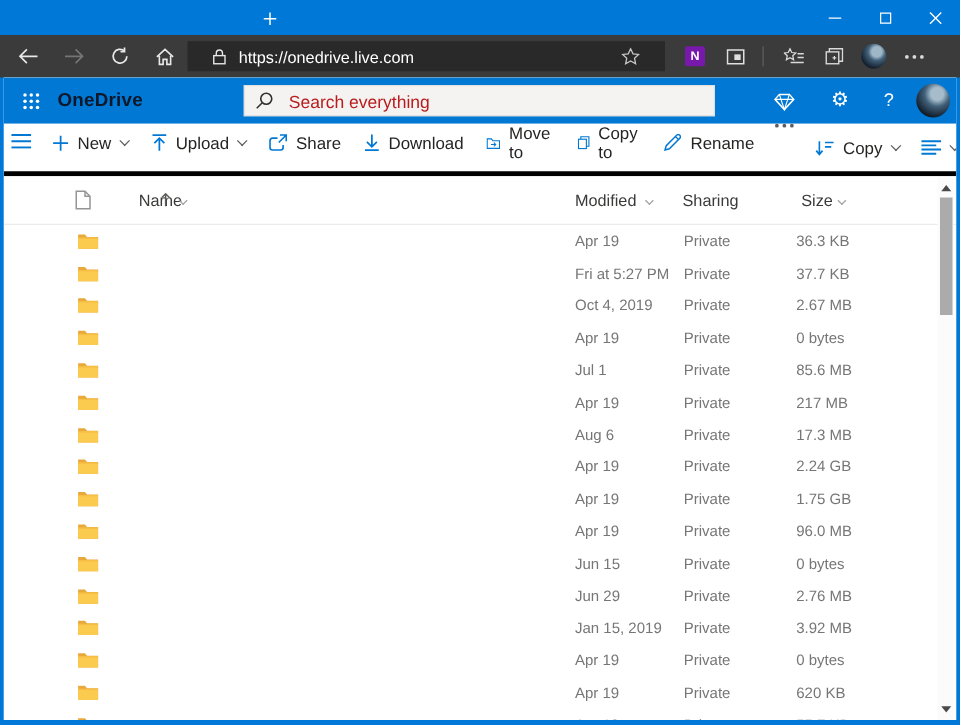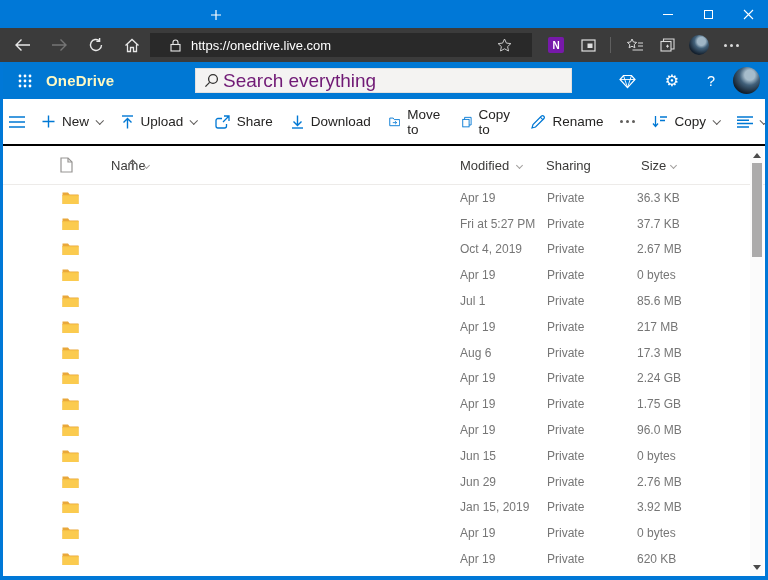--- a/index.html
+++ b/index.html
@@ -36,34 +36,34 @@
   .avatar-sm { width:20px; height:20px; border-radius:50%;
                background:radial-gradient(circle at 62% 32%, #9fb6c6 0 22%, #42617a 38%, #14202e 72%); }
 
   
   .page { position:absolute; top:62px; left:3px; right:3px; bottom:4px; background:#fff;
           display:flex; flex-direction:column; overflow:hidden; }
 
   
   .od-header { position:relative; height:37px; background:#0078D4; flex:none; }
   .waffle { position:absolute; left:12px; top:9px; width:20px; height:20px; display:flex; align-items:center; justify-content:center; }
-  .brand { position:absolute; left:43px; top:10px; color:#fef9c3; font-size:15px; font-weight:bold; letter-spacing:.2px; }
+  .brand { position:absolute; left:43px; top:10px; color:#0f172a; font-size:15px; font-weight:bold; letter-spacing:.2px; }
   .searchbox { position:absolute; left:192px; top:6px; width:377px; height:25px; background:#F4F3F2;
                border:1px solid #E3E1DF; display:flex; align-items:center; padding:0 8px; }
-  .search-ph { color:#701a75; font-size:19px; margin-left:4px; }
+  .search-ph { color:#b91c1c; font-size:14px; margin-left:12px; }
   .odh-ico { position:absolute; top:8px; width:22px; height:22px; display:flex; align-items:center; justify-content:center;
              color:#fff; }
   .gear-glyph { font-size:16px; line-height:1; }
   .help-glyph { font-size:14.5px; }
   .avatar-lg { position:absolute; right:5px; top:5px; width:27px; height:27px; border-radius:50%;
                background:radial-gradient(circle at 62% 30%, #a6bccb 0 20%, #41607a 40%, #121e2b 74%); }
 
   
-  .toolbar { position:relative; height:47px; background:#fff; border-bottom:2px solid #000000;
-             display:flex; align-items:center; flex:none; }
+  .toolbar { position:relative; height:42px; background:#fff; border-bottom:4px solid #000000;
+             display:flex; flex:none; }
   .hamburger { width:28px; height:28px; margin-left:6px; display:flex; align-items:center; justify-content:center; }
   .tb-sep { width:1px; height:20px; background:#D2D0CE; margin:0 4px 0 4px; }
   .tb-btn { display:flex; align-items:center; gap:7px; padding:0 9px; height:30px; color:#252423; font-size:13.5px; }
   .chev { width:5.5px; height:5.5px; border-right:1.3px solid #605E5C; border-bottom:1.3px solid #605E5C;
           transform:rotate(45deg) translate(-1px,-1px); margin-left:1px; }
   .tb-right { margin-left:auto; display:flex; align-items:center; padding-right:10px; }
   .dots { display:flex; gap:3px; padding:0 8px; }
   .dots i { width:3px; height:3px; border-radius:50%; background:#605E5C; }
 
   

